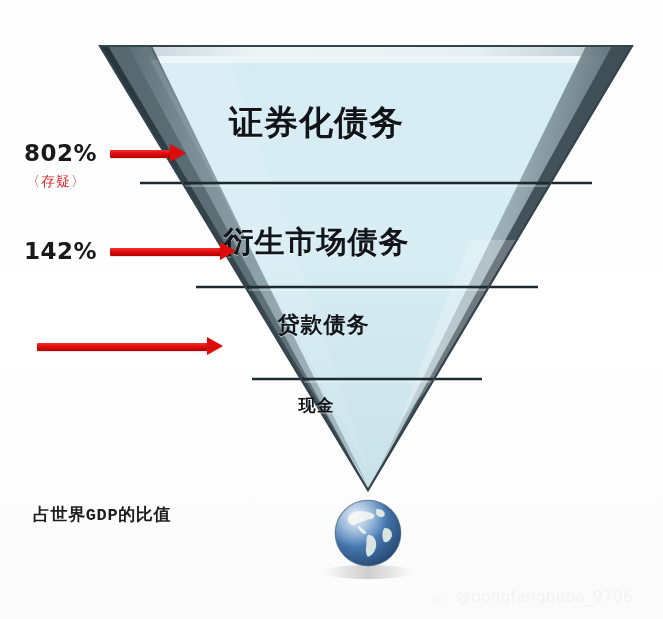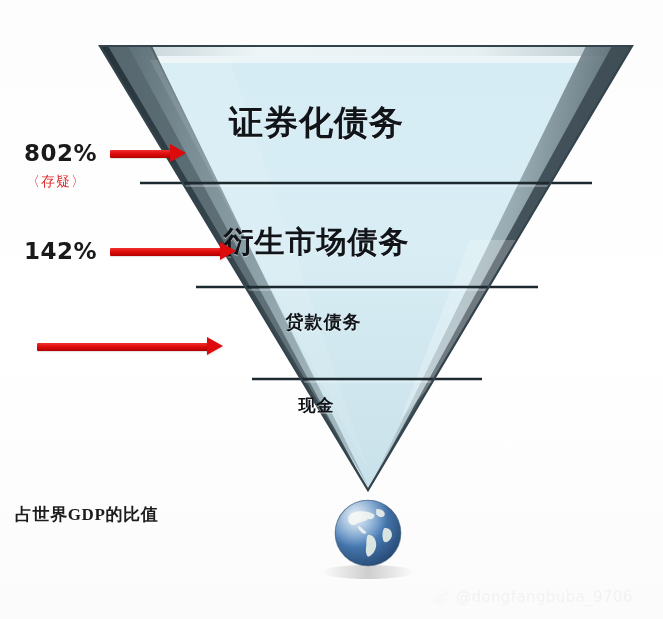--- a/index.html
+++ b/index.html
@@ -39,21 +39,21 @@
     text-align: center;
     color: #111418;
     font-weight: 700;
     letter-spacing: 1px;
     white-space: nowrap;
     text-shadow: 0 1px 0 rgba(255,255,255,0.55);
     font-family: "DejaVu Sans", "Liberation Sans", sans-serif;
   }
   #tier-label-0 { left: 0; right: 30px; top: 100px; font-size: 34px; }
   #tier-label-1 { left: 0; right: 30px; top: 222px; font-size: 30px; }
-  #tier-label-2 { left: 12px; right: 28px; top: 310px; font-size: 18px; }
+  #tier-label-2 { left: 12px; right: 28px; top: 310px; font-size: 22px; }
   #tier-label-3 { left: 0; right: 30px; top: 394px; font-size: 17px; }
 
   
   .callout {
     position: absolute;
     display: flex;
     align-items: center;
     height: 30px;
   }
   .callout-value {
@@ -103,28 +103,28 @@
     color: #e02b2b;
     font-size: 14px;
     font-weight: 400;
     letter-spacing: 1px;
     white-space: nowrap;
     font-family: "DejaVu Sans", "Liberation Sans", sans-serif;
   }
 
   #footnote {
     position: absolute;
-    left: 15px;
+    left: 33px;
     top: 503px;
     color: #1c1c1c;
     font-size: 17px;
     font-weight: 700;
     letter-spacing: 0.6px;
     white-space: nowrap;
-    font-family: Liberation Serif, serif;
+    font-family: Liberation Mono, monospace;
   }
 
   
   #globe {
     position: absolute;
     left: 327px;
     top: 492px;
     width: 82px;
     height: 82px;
   }

